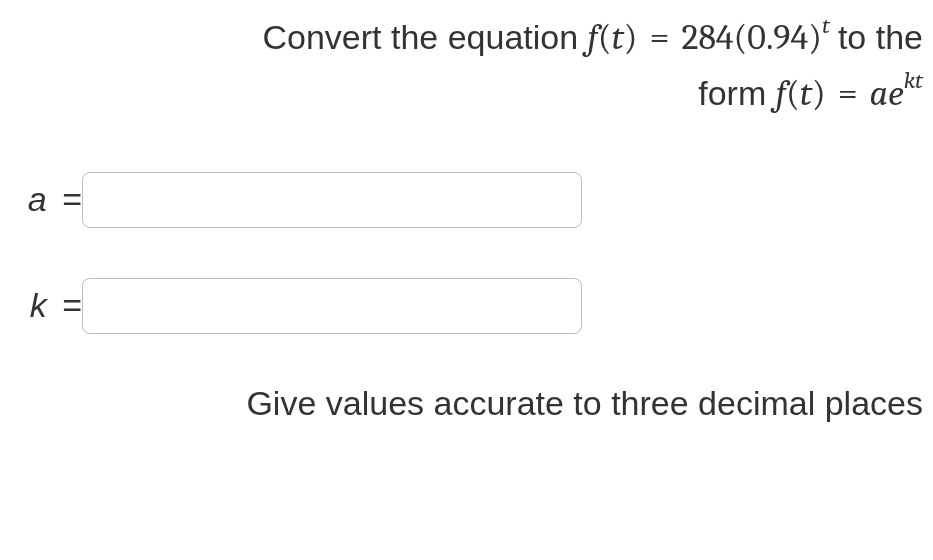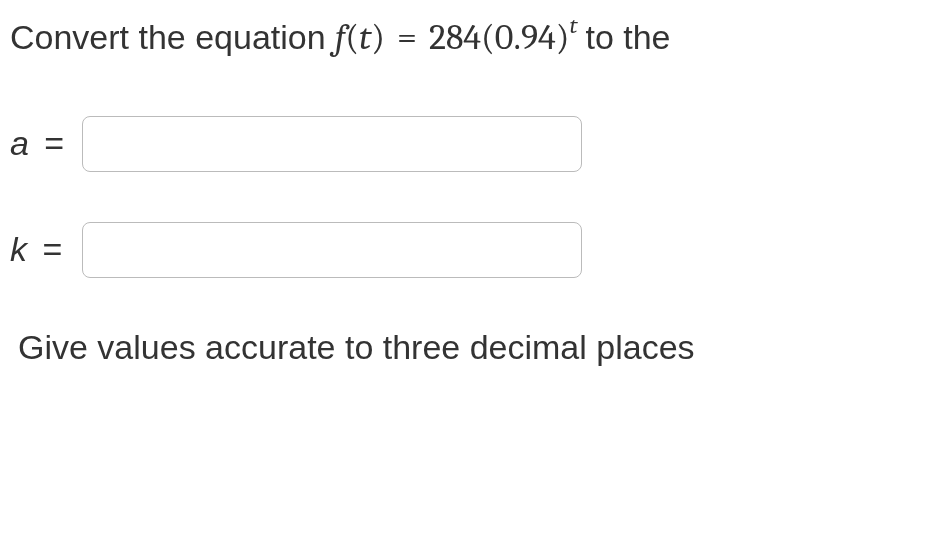--- a/index.html
+++ b/index.html
@@ -1,18 +1,19 @@
 <!DOCTYPE html>
 <html><head>
   <meta charset="utf-8">
   <style>
     * {
       margin: 0;
       padding: 0;
       box-sizing: border-box;
+      text-align: right;
     }
     body {
       width: 933px;
       height: 560px;
       font-family: Arial, Helvetica, sans-serif;
       color: #333;
       padding: 10px 10px 10px 10px;
       background: #fff;
     }
     .question-text {
@@ -78,20 +79,26 @@
 <body>
 
 <div class="content">
   <div class="question-text">
     <span>Convert the equation </span>
     <span class="math">
       <span>f</span><span class="paren">(</span><span>t</span><span class="paren">)</span> <span class="eq">=</span> <span class="num">284</span><span class="paren">(</span><span class="num">0.94</span><span class="paren">)</span><span class="sup">t</span>
     </span>
     <span> to the</span>
   </div>
+  <div class="question-text">
+    <span>form </span>
+    <span class="math">
+      <span>f</span><span class="paren">(</span><span>t</span><span class="paren">)</span> <span class="eq">=</span> <span>a</span><span>e</span><span class="sup">kt</span>
+    </span>
+  </div>
 
   <div class="input-row">
     <div class="input-label">
       <span>a</span><span class="eq"> =</span>
     </div>
     <input type="text" class="answer-input" value="" style="">
   </div>
 
   <div class="input-row">
     <div class="input-label">

